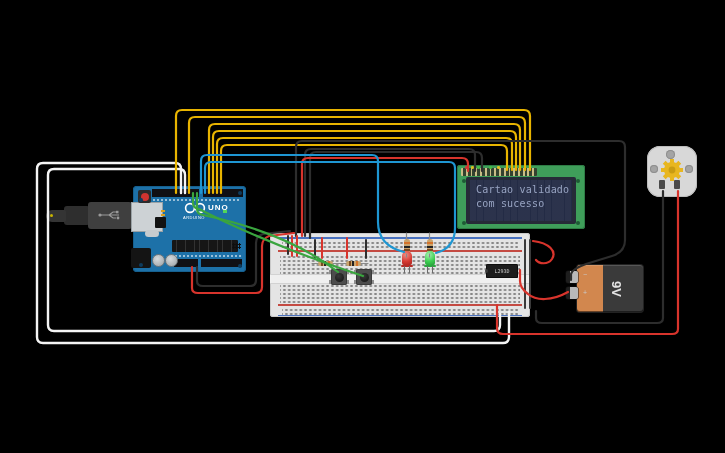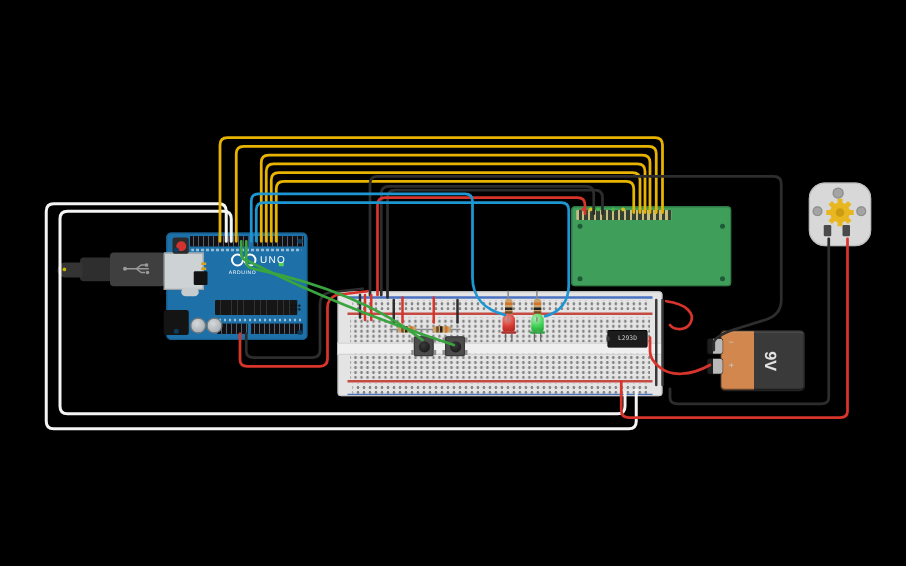--- a/index.html
+++ b/index.html
@@ -21,21 +21,21 @@
   .usb-glint{left:50px;top:214px;width:3px;height:3px;background:#c8b400;border-radius:50%;z-index:6;}
   .pwr-jack{left:131px;top:248px;width:20px;height:20px;background:#141414;border-radius:2px;z-index:7;}
   .reset-btn{left:138px;top:190px;width:13px;height:13px;background:#2b2b2b;border-radius:2px;z-index:7;}
   .reset-btn::after{content:"";position:absolute;left:2.5px;top:2.5px;width:8px;height:8px;border-radius:50%;background:#cf3430;}
   .atmega{left:172px;top:240px;width:66px;height:12px;background:#161616;border-radius:1px;z-index:7;
           background-image:repeating-linear-gradient(90deg,transparent 0 4px,rgba(255,255,255,.12) 4px 4.6px);}
   .cap{width:11px;height:11px;border-radius:50%;background:radial-gradient(circle at 40% 35%,#d6dadd,#9aa1a5);border:1px solid #70777b;z-index:7;}
   .vreg{left:155px;top:217px;width:11px;height:11px;background:#121212;z-index:7;border-radius:1px;}
   .xtal{left:145px;top:230px;width:14px;height:7px;background:#c6cbce;border-radius:4px;z-index:7;}
   .logo{left:183px;top:202px;width:24px;height:12px;z-index:7;}
-  .uno-txt{left:208px;top:203px;color:#fff;font-size:8px;font-weight:normal;letter-spacing:1px;z-index:7;}
+  .uno-txt{left:208px;top:203px;color:#fff;font-size:8px;font-weight:bold;letter-spacing:1px;z-index:7;}
   .brand-txt{left:183px;top:215px;color:#fff;font-size:4px;letter-spacing:.5px;z-index:7;}
   .pwr-led{left:223px;top:210px;width:4px;height:3px;background:#52d45a;z-index:7;}
   .txrx{width:4px;height:2px;background:#d8a020;z-index:7;}
   .hole{width:4px;height:4px;border-radius:50%;background:#0d3c5e;z-index:7;}
   .icsp{left:232px;top:243px;width:9px;height:6px;z-index:7;
         background-image:radial-gradient(circle,#0e0e0e 1px,transparent 1.2px);background-size:3px 3px;}
 
   
   .bboard{left:270px;top:233px;width:260px;height:84px;background:#e4e4e4;border-radius:3px;
           box-shadow:inset 0 0 0 1px #c9c9c9, 0 1px 2px rgba(0,0,0,.6);z-index:5;}
@@ -207,20 +207,26 @@
   </svg>
   <div class="abs uno-txt">UNO</div>
   <div class="abs brand-txt">ARDUINO</div>
 
   <div class="abs lcd">
     <div class="lcd-pins"></div>
     <div class="lcd-screw" style="left:5px;top:14px;"></div>
     <div class="lcd-screw" style="left:119px;top:14px;"></div>
     <div class="lcd-screw" style="left:5px;top:56px;"></div>
     <div class="lcd-screw" style="left:119px;top:56px;"></div>
+    <div class="lcd-bezel">
+      <div class="lcd-screen" style="left:4px;top:3px;">
+        <div class="lcd-line" style="top:4px;">Cartao validado</div>
+        <div class="lcd-line" style="top:18px;">com sucesso</div>
+      </div>
+    </div>
   </div>
   <div class="pin-dot" style="left:465px;background:#cc4040;"></div>
   <div class="pin-dot" style="left:471px;background:#d8c020;"></div>
   <div class="pin-dot" style="left:477px;background:#44bb44;"></div>
   <div class="pin-dot" style="left:489px;background:#44bb44;"></div>
   <div class="pin-dot" style="left:497px;background:#d8c020;"></div>
 
   <div class="abs battery"></div>
   <div class="batt-snap" style="left:566px;top:271px;"></div>
   <div class="batt-snap" style="left:566px;top:287px;"></div>

